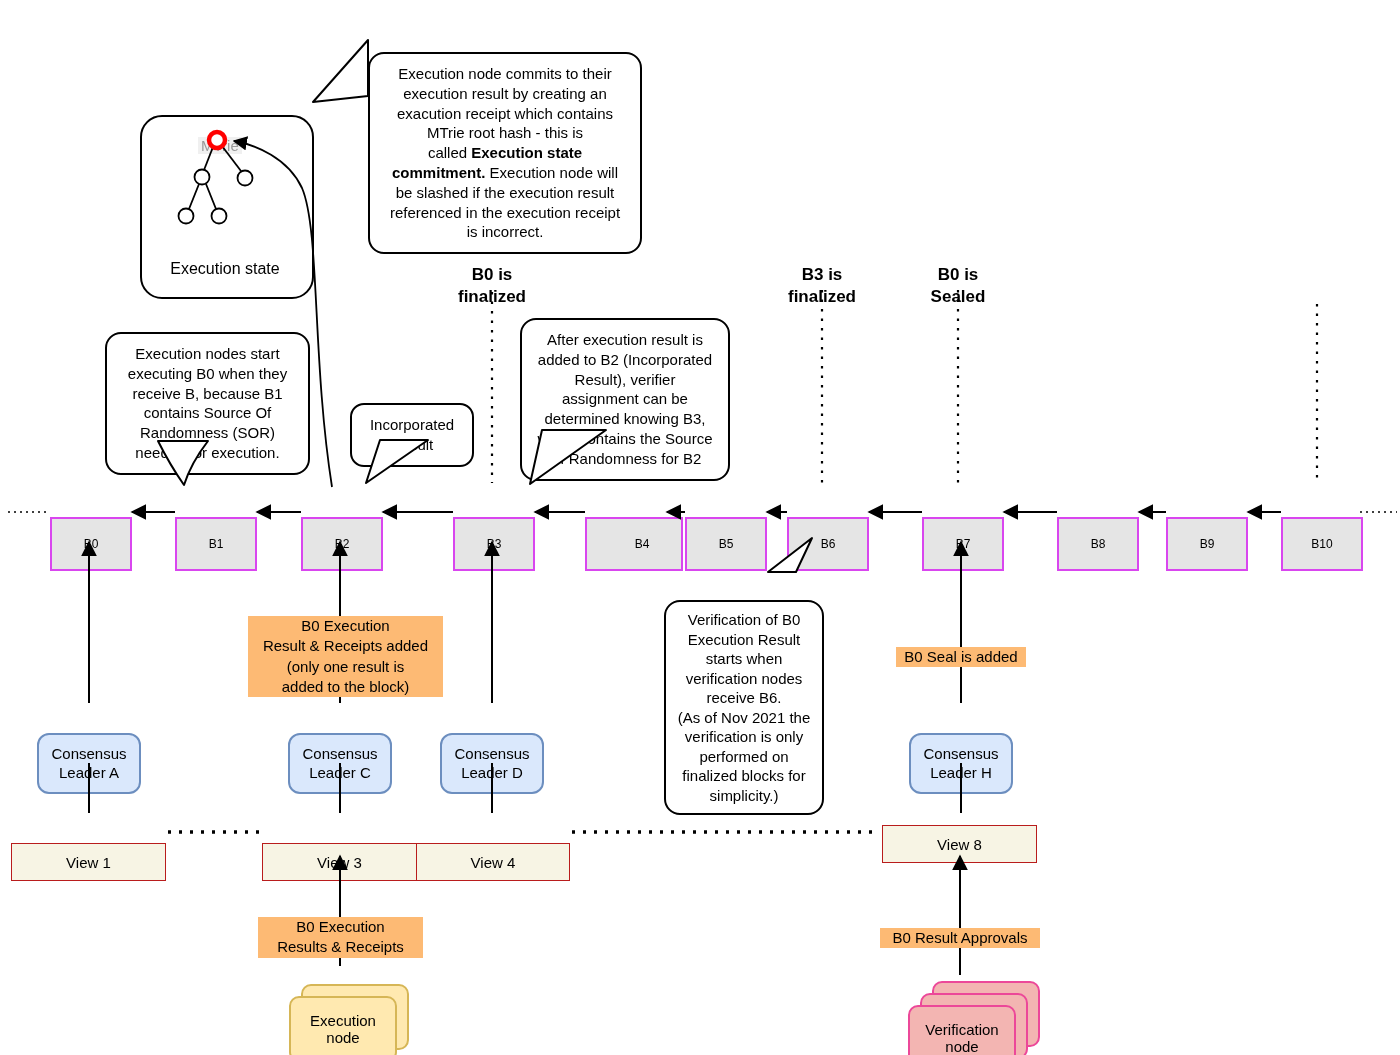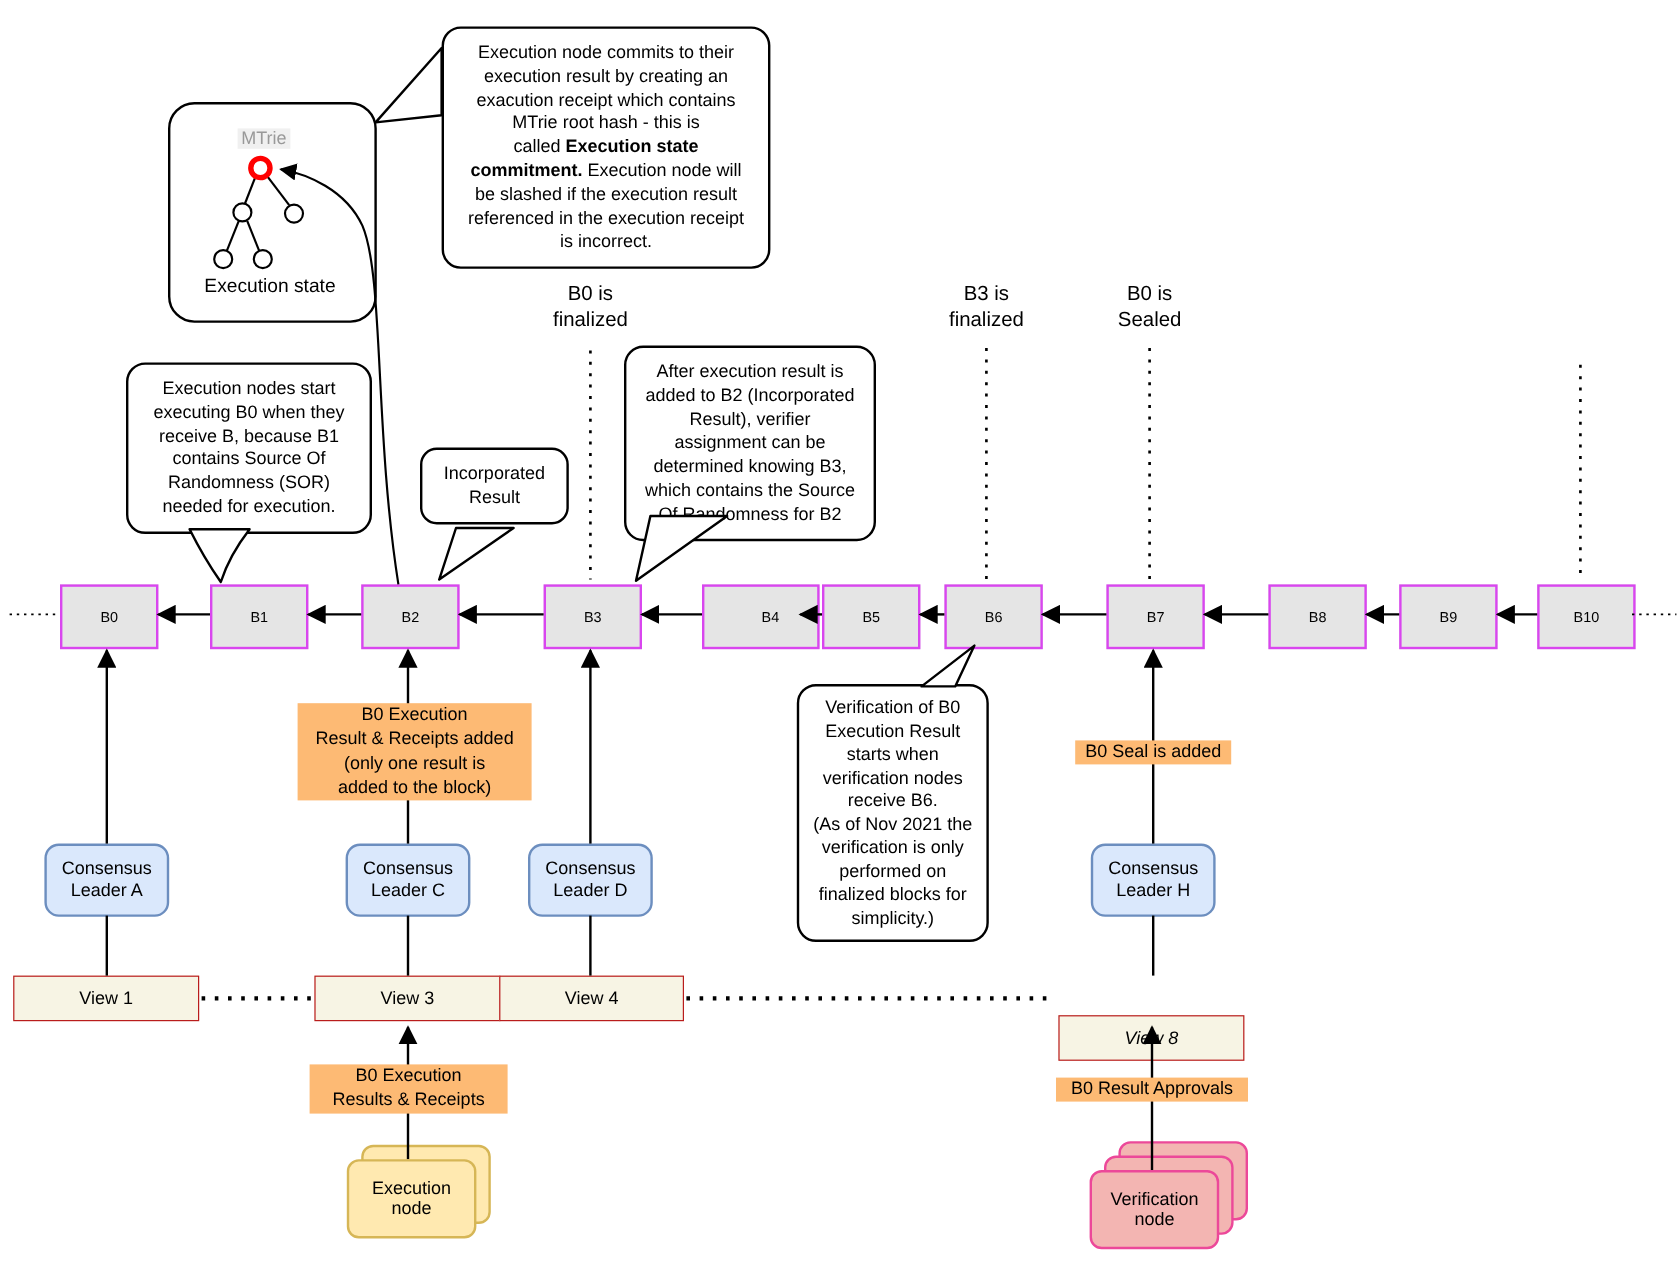--- a/index.html
+++ b/index.html
@@ -1,28 +1,28 @@
 <!DOCTYPE html>
 <html><head>
 <meta charset="utf-8">
 <style>
   html,body{margin:0;padding:0;background:#ffffff;}
   #canvas{position:relative;width:1400px;height:1055px;background:#ffffff;
           font-family:"Liberation Sans", sans-serif;color:#000;overflow:hidden;}
-  .abs{position:absolute;}
+  .abs{position:absolute;margin-top:30px;}
   .pre{white-space:pre-line;}
   .ctr{display:flex;align-items:center;justify-content:center;text-align:center;}
   .block{width:78px;height:50px;background:#e5e5e5;border:2px solid #d946ef;
          font-size:12px;z-index:1;}
   .callout{background:#fff;border:2px solid #000;border-radius:16px;text-align:center;
            font-size:15px;line-height:1.32;padding:10px 6px;z-index:1;}
   .leader{width:100px;height:57px;background:#dae8fc;border:2.5px solid #6c8ebf;
           border-radius:12px;font-size:15px;line-height:1.25;z-index:1;}
   .view{height:36px;background:#f7f4e4;border:1px solid #b91c1c;font-size:15px;z-index:1;}
-  .milestone{font-weight:normal;font-size:17px;line-height:1.3;text-align:center;z-index:1;}
+  .milestone{font-weight:bold;font-size:17px;line-height:1.3;text-align:center;z-index:1;}
   .plainlabel{font-size:15px;line-height:1.35;text-align:center;background:#fdba74;z-index:3;}
   .stackbox{width:104px;height:62px;border-radius:10px;}
   .exec{background:#ffe9b0;border:2px solid #d6b656;}
   .verif{background:#f3b5b2;border:2px solid #ec4899;}
   svg.layer{position:absolute;left:0;top:0;width:1400px;height:1055px;z-index:2;pointer-events:none;}
   .mtrie-box{width:170px;height:180px;border:2px solid #000;border-radius:22px;background:#fff;z-index:1;}
   .mtrie-label{font-size:15px;color:#999;background:#f0f0f0;padding:0 3px;z-index:1;}
   .exec-state{font-size:16px;z-index:3;background:transparent;}
 </style>
 </head>
@@ -97,21 +97,21 @@
   <div class="abs ctr leader pre" style="left:288px;top:703px;">Consensus
 Leader C</div>
   <div class="abs ctr leader pre" style="left:440px;top:703px;">Consensus
 Leader D</div>
   <div class="abs ctr leader pre" style="left:909px;top:703px;">Consensus
 Leader H</div>
 
   <div class="abs ctr view" style="left:11px;top:813px;width:153px;">View 1</div>
   <div class="abs ctr view" style="left:262px;top:813px;width:153px;">View 3</div>
   <div class="abs ctr view" style="left:416px;top:813px;width:152px;">View 4</div>
-  <div class="abs ctr view" style="left:882px;top:846px;width:153px;font-style:italic;">View 8</div>
+  <div class="abs ctr view" style="left:882px;top:795px;width:153px;">View 8</div>
 
   <div class="abs stackbox exec" style="left:301px;top:954px;"></div>
   <div class="abs ctr stackbox exec pre" style="left:289px;top:966px;z-index:3;font-size:15px;">Execution
 node</div>
 
   <div class="abs stackbox verif" style="left:932px;top:951px;"></div>
   <div class="abs stackbox verif" style="left:920px;top:963px;"></div>
   <div class="abs ctr stackbox verif pre" style="left:908px;top:975px;z-index:3;font-size:15px;">Verification
 node</div>
 

